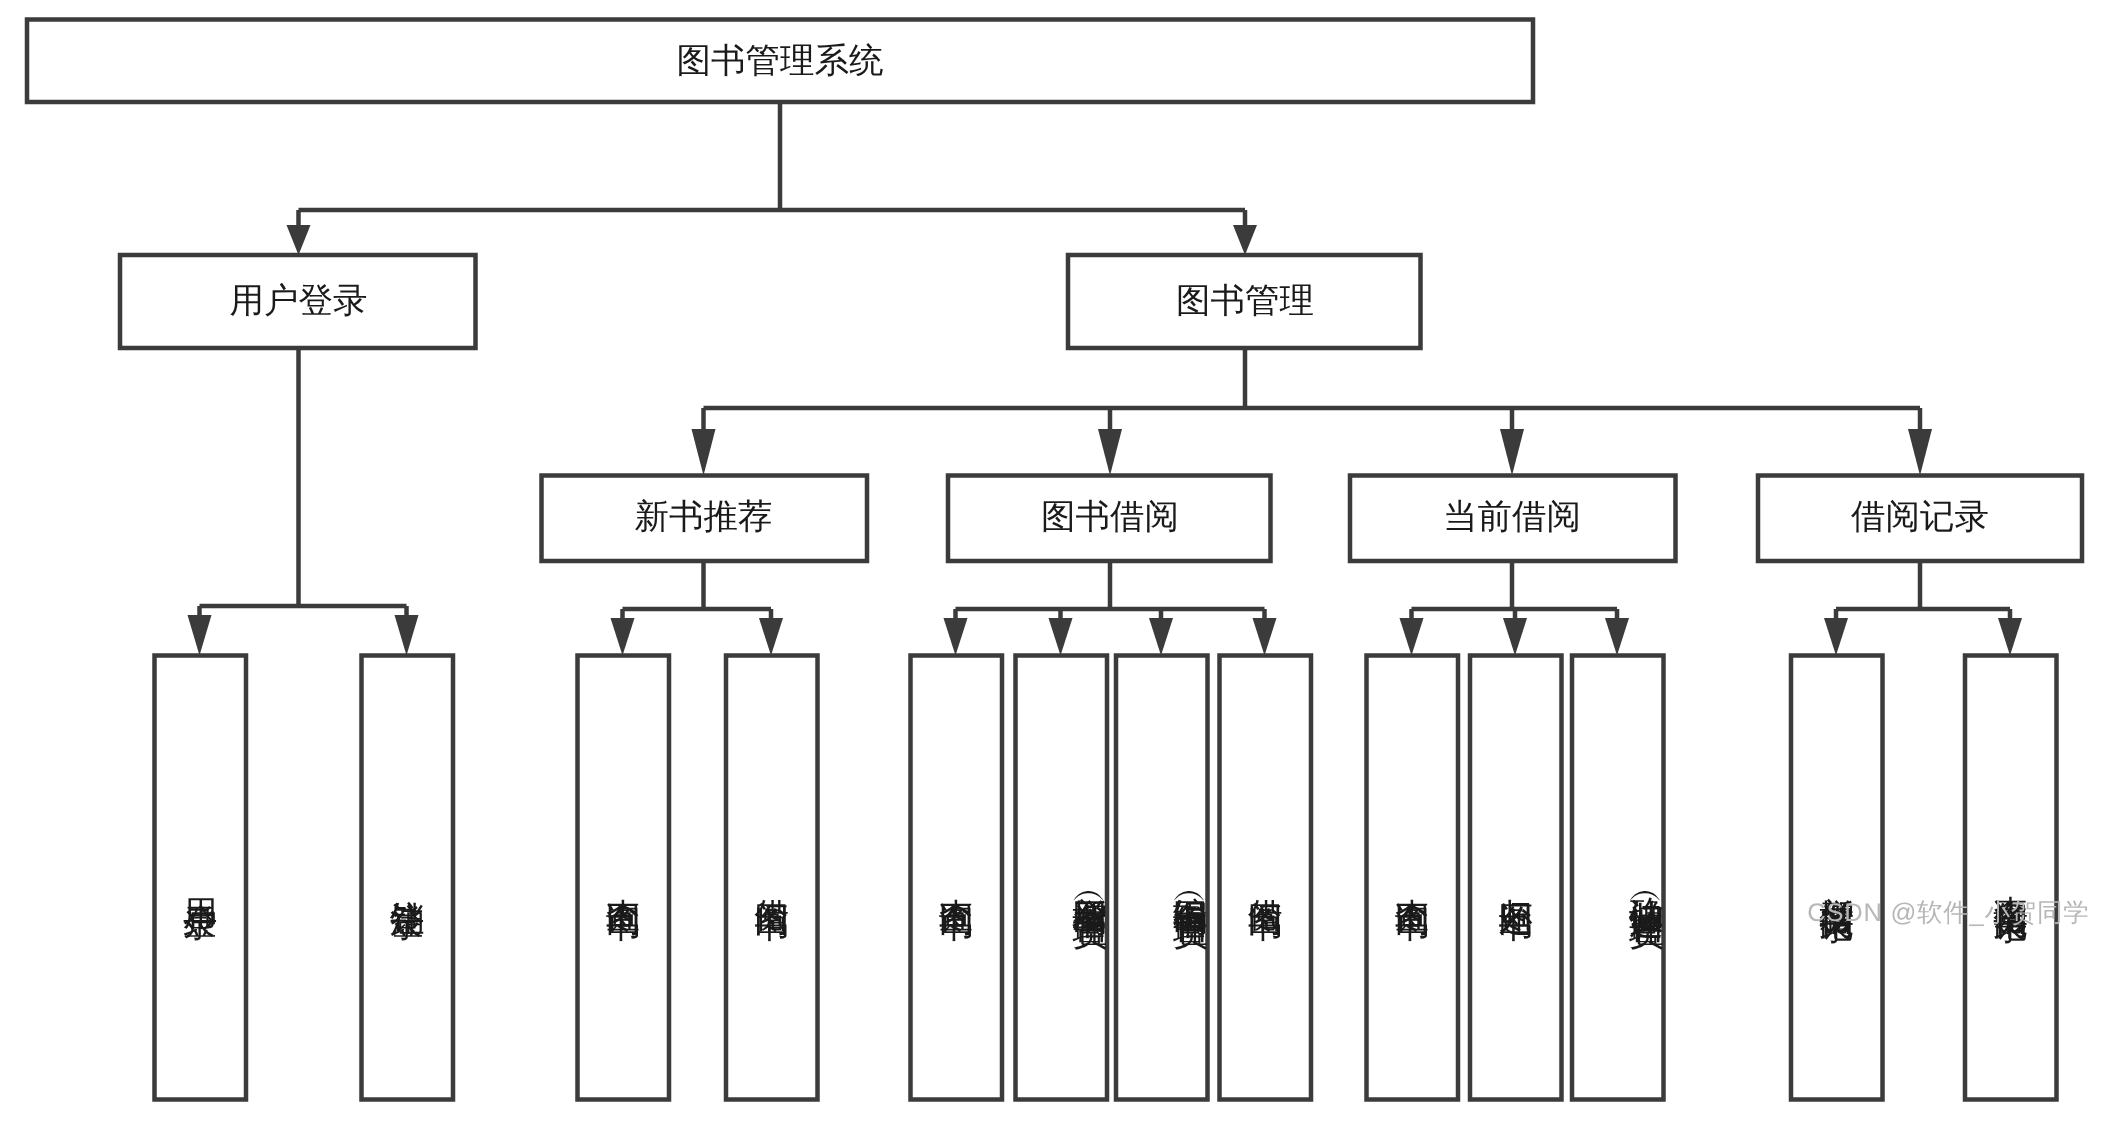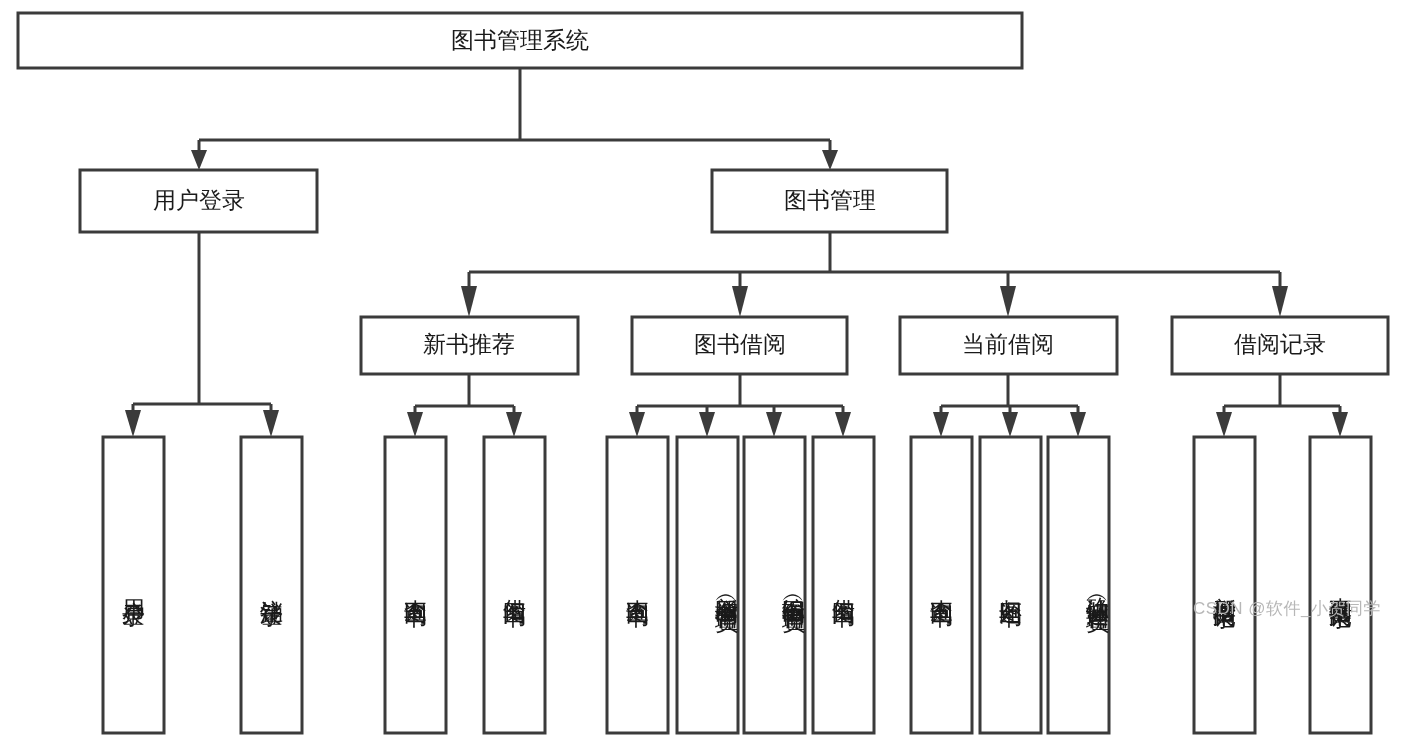--- a/index.html
+++ b/index.html
@@ -59,21 +59,21 @@
     letter-spacing: 2px;
     line-height: 1;
     display: flex;
     align-items: center;
     justify-content: center;
     text-align: center;
     pointer-events: none;
   }
   .watermark {
     position: absolute;
-    right: 24px;
+    right: 12px;
     bottom: 4px;
     font-family: "Liberation Sans", "DejaVu Sans", sans-serif;
     font-size: 17px;
     color: #b7b7b7;
     letter-spacing: 0.5px;
     white-space: nowrap;
   }
 </style>
 </head>
 <body>

